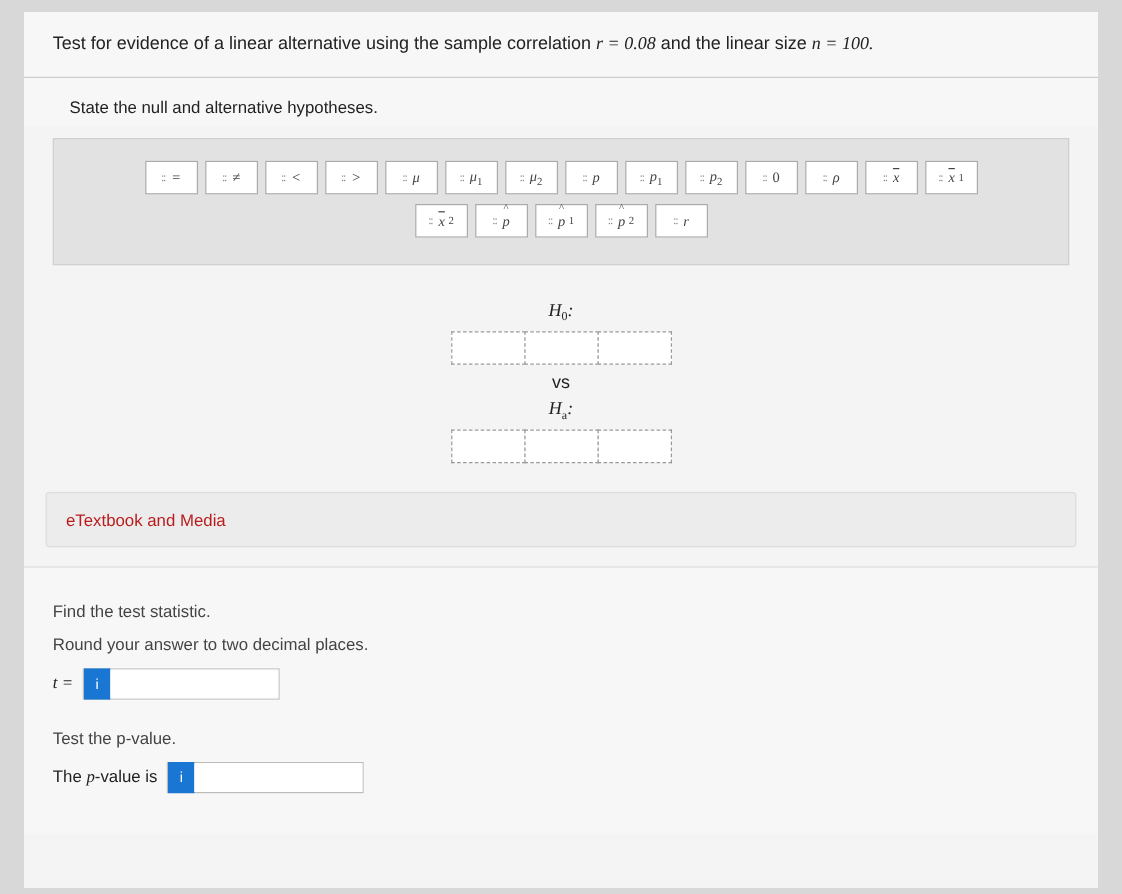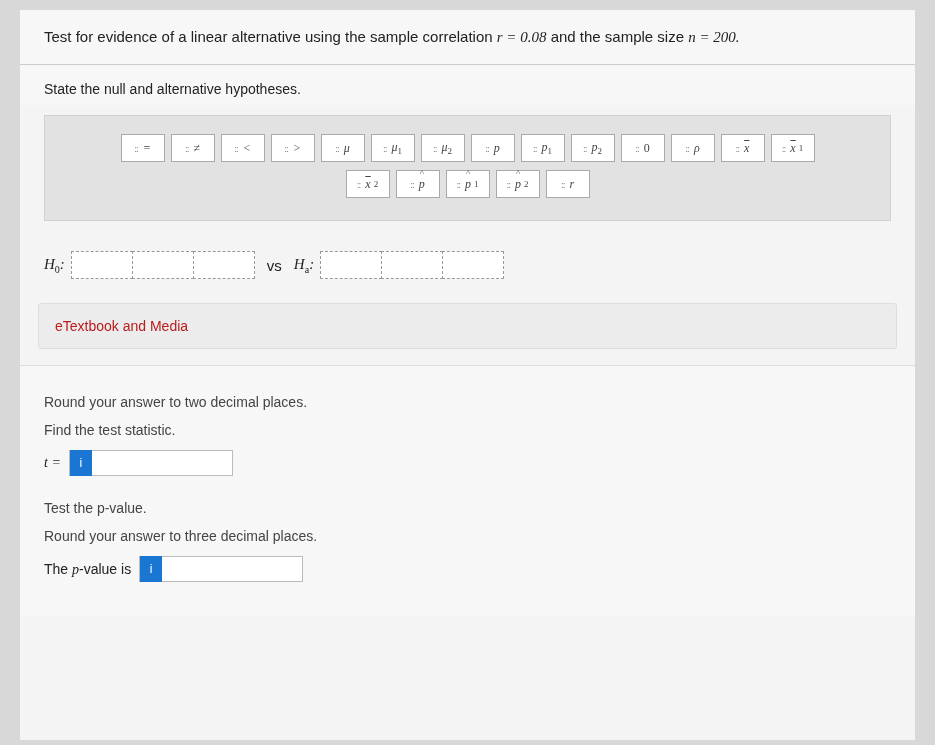--- a/index.html
+++ b/index.html
@@ -21,21 +21,21 @@
     border-bottom: 1px solid #ccc;
     padding: 18px 24px;
     background: #f7f7f7;
   }
   .question-text {
     font-size: 15px;
     color: #222;
   }
   .sub-header {
     font-size: 14px;
-    padding: 16px 24px 8px 24px;
+    padding: 16px 24px 8px 38px;
     background: #f7f7f7;
   }
   .symbol-palette-wrap {
     margin: 10px 24px 0 24px;
     background: #e2e2e2;
     padding: 18px 20px 14px 20px;
     border: 1px solid #d0d0d0;
   }
   .symbol-row {
     display: flex;
@@ -74,20 +74,21 @@
   .sym-btn .bar { text-decoration: overline; }
 
   .hypo-area {
     margin: 30px 24px 20px 24px;
     display: flex;
     align-items: center;
     gap: 6px;
     font-style: italic;
     font-family: "Times New Roman", serif;
     font-size: 15px;
+    flex-direction: column;
   }
   .hypo-area .lbl { font-style: italic; }
   .hypo-area .lbl sub { font-size: 10px; font-style: normal; }
   .slot-group {
     display: flex;
     gap: 0;
   }
   .slot {
     width: 62px;
     height: 28px;
@@ -151,21 +152,21 @@
   }
   .ital { font-style: italic; font-family:"Times New Roman", serif;text-align:center;}
 </style>
 </head>
 <body>
 
 <div class="page">
 
   <div class="section">
     <span class="question-text">
-      <span>Test for evidence of a linear alternative using the sample correlation </span><span class="ital">r = 0.08</span><span> and the sample size </span><span class="ital">n = 200.</span>
+      <span>Test for evidence of a linear alternative using the sample correlation </span><span class="ital">r = 0.08</span><span> and the linear size </span><span class="ital">n = 100.</span>
     </span>
   </div>
 
   <div class="sub-header">State the null and alternative hypotheses.</div>
 
   <div class="symbol-palette-wrap">
     <div class="symbol-row">
       <div class="sym-btn">
           <span class="grip">::</span>
           <span class="sym">=</span>
@@ -263,34 +264,33 @@
     <div class="slot-group">
       <div class="slot"></div>
       <div class="slot"></div>
       <div class="slot"></div>
     </div>
   </div>
 
   <div class="etextbook">eTextbook and Media</div>
 
   <div class="stat-section">
+    <p>Find the test statistic.</p>
     <p>Round your answer to two decimal places.</p>
-    <p>Find the test statistic.</p>
     <div class="inline-ans">
       <span>t  =</span>
       <div class="ans-field">
         <div class="info-cube">i</div>
         <input class="ans-input" type="text" style="">
       </div>
     </div>
 
     <p>
       <span>Test the p-value.</span>
     </p>
-    <p>Round your answer to three decimal places.</p>
     <div class="inline-ans" style="font-style:normal; font-family:Arial;">
       <span>
         <span>The </span><span class="ital">p</span><span>-value is</span>
       </span>
       <div class="ans-field">
         <div class="info-cube">i</div>
         <input class="ans-input" type="text" style="">
       </div>
     </div>
   </div>

